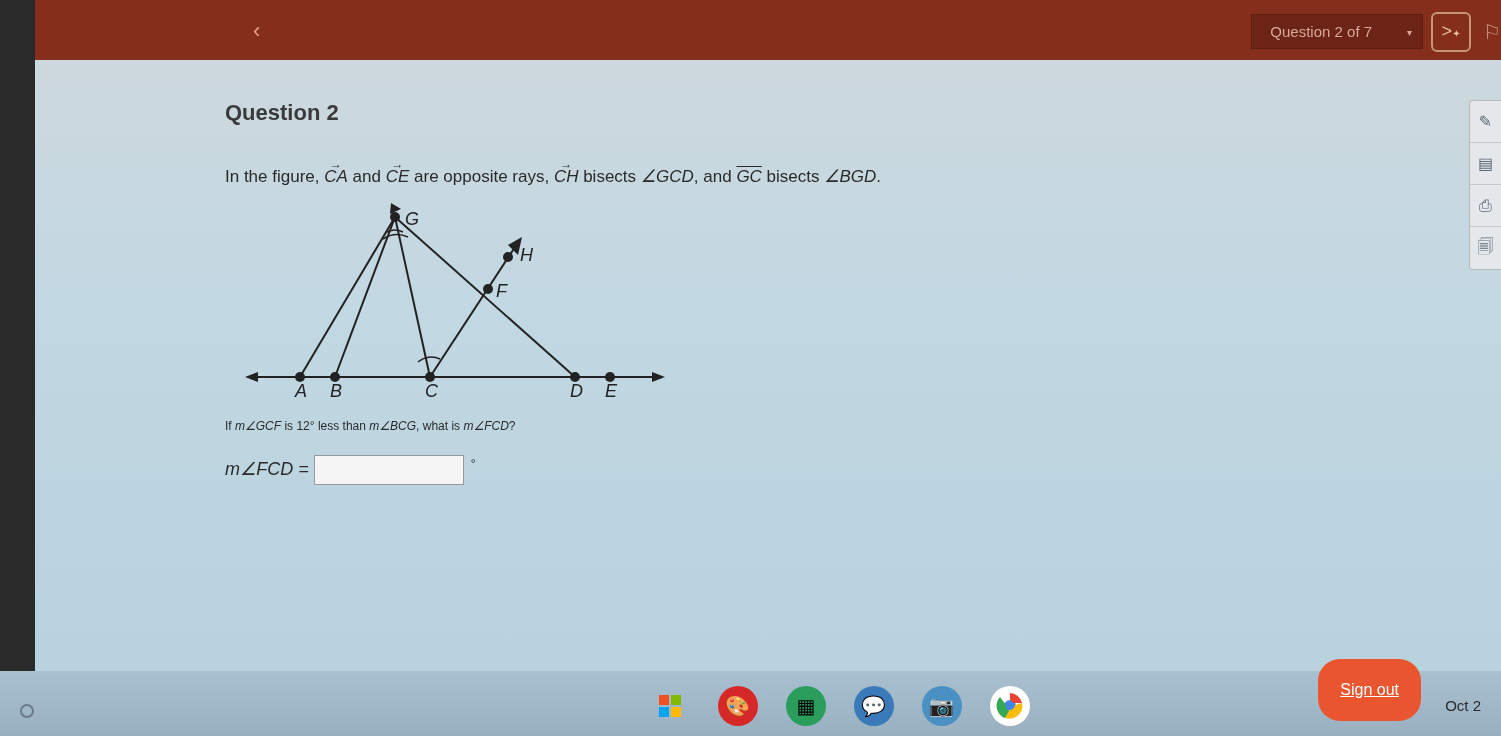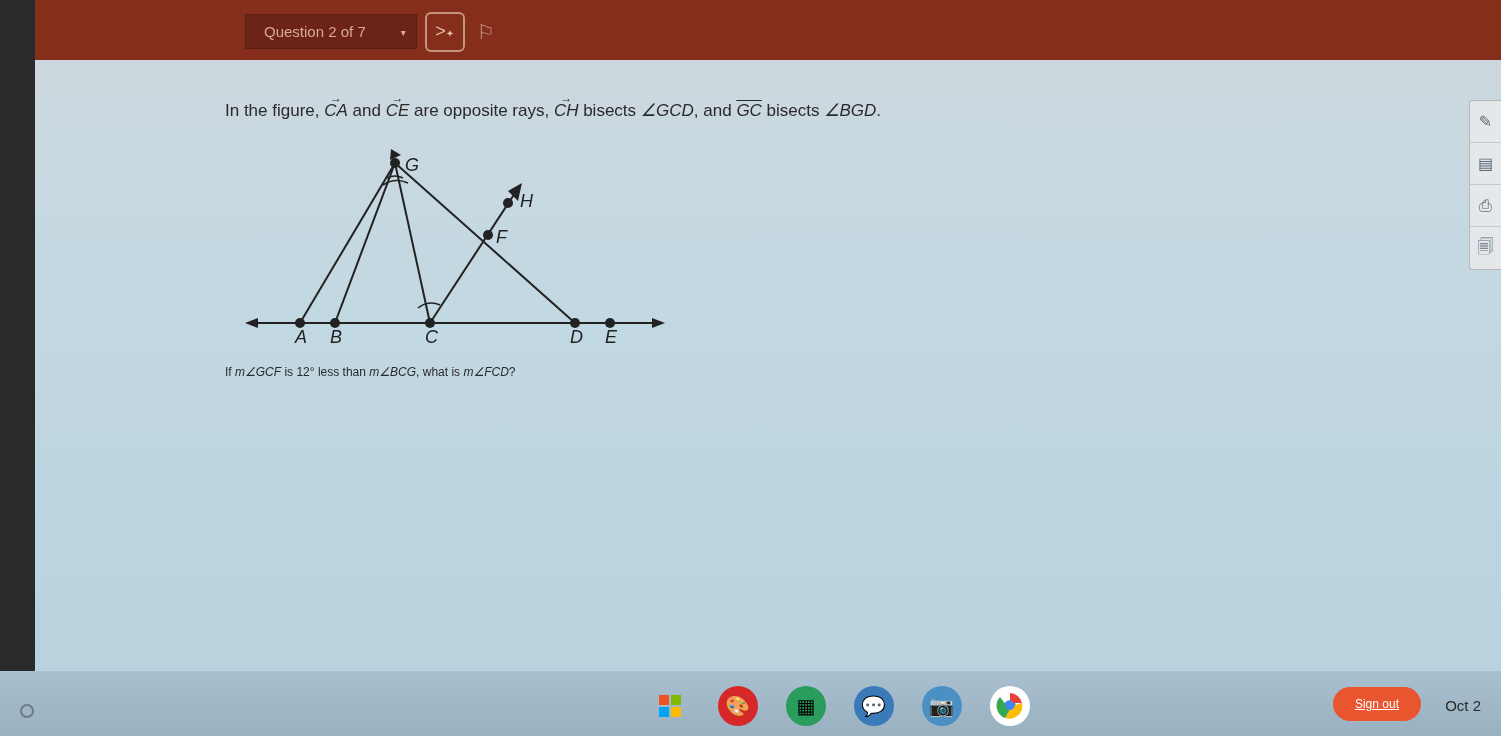--- a/index.html
+++ b/index.html
@@ -15,20 +15,21 @@
   left: 0; top: 0; width: 35px; height: 100%;
   background: #2a2a2a;
 }
 .top-bar {
   position: absolute;
   top: 0; left: 35px; right: 0; height: 63px;
   background: #852e1c;
   display: flex;
   align-items: center;
   padding-left: 180px;
+  justify-content: flex-end;
 }
 .nav-back {
   position: absolute;
   left: 218px; top: 18px;
   color: #e8a090;
   font-size: 22px;
   cursor: pointer;
 }
 .question-nav {
   background: #6b2416;
@@ -77,21 +78,21 @@
 }
 .question-title {
   font-size: 22px;
   font-weight: bold;
   color: #3a3a3a;
   margin-bottom: 40px;
 }
 .problem-text {
   font-size: 17px;
   color: #2a2a2a;
-  margin-bottom: 22px;
+  margin-bottom: 10px;
 }
 .math { font-style: italic; }
 .ray-over {
   display: inline-block;
   position: relative;
   font-style: italic;
 }
 .ray-over::after {
   content: "→";
   position: absolute;
@@ -181,23 +182,23 @@
   display: flex;
   align-items: center;
   justify-content: center;
   font-size: 20px;
 }
 .signout-btn {
   position: absolute;
   right: 80px; bottom: 15px;
   background: #e8552e;
   color: white;
-  padding: 10px 22px;
+  padding: 22px 22px;
   border-radius: 22px;
-  font-size: 12px;
+  font-size: 16px;
   text-decoration: underline;
 }
 .date-txt {
   position: absolute;
   right: 20px; bottom: 22px;
   color: #2a2a2a;
   font-size: 15px;
 }
 </style>
 </head>
@@ -213,20 +214,21 @@
   </div>
   <div class="next-btn">
     <span>&gt;<span style="font-size:10px">✦</span></span>
   </div>
   <div class="bookmark-icon">⚐</div>
 </div>
 
 <div class="tooltip">Next Question</div>
 
 <div class="content">
+  <h2 class="question-title">Question 2</h2>
 
   <p class="problem-text">
     <span>In the figure, </span><span class="ray-over">CA</span><span> and </span><span class="ray-over">CE</span><span> are opposite rays, </span><span class="ray-over">CH</span><span> bisects </span><span class="math">∠GCD</span><span>, and </span><span class="seg-over">GC</span><span> bisects </span><span class="math">∠BGD</span><span>.</span>
   </p>
 
   <div class="figure">
     <svg width="430" height="210" viewBox="0 0 430 210">
 
       <line x1="15" y1="180" x2="415" y2="180" stroke="#222" stroke-width="2"></line>
       <polygon points="5,180 18,175 18,185" fill="#222"></polygon>
@@ -265,20 +267,25 @@
       <text x="165" y="28" font-size="18" font-style="italic" fill="#222">G</text>
       <text x="280" y="64" font-size="18" font-style="italic" fill="#222">H</text>
       <text x="256" y="100" font-size="18" font-style="italic" fill="#222">F</text>
     </svg>
   </div>
 
   <p class="q-text2">
     <span>If </span><span class="math">m∠GCF</span><span> is 12° less than </span><span class="math">m∠BCG</span><span>, what is </span><span class="math">m∠FCD</span><span>?</span>
   </p>
 
+  <div class="answer-row">
+    <span class="math">m∠FCD =</span>
+    <input class="answer-input" value="" style="">
+    <span class="deg-sup">°</span>
+  </div>
 </div>
 
 <div class="right-toolbar">
   <div class="rt-item">✎</div>
   <div class="rt-item">▤</div>
   <div class="rt-item">⎙</div>
   <div class="rt-item">🗐</div>
 </div>
 
 <div class="taskbar">

